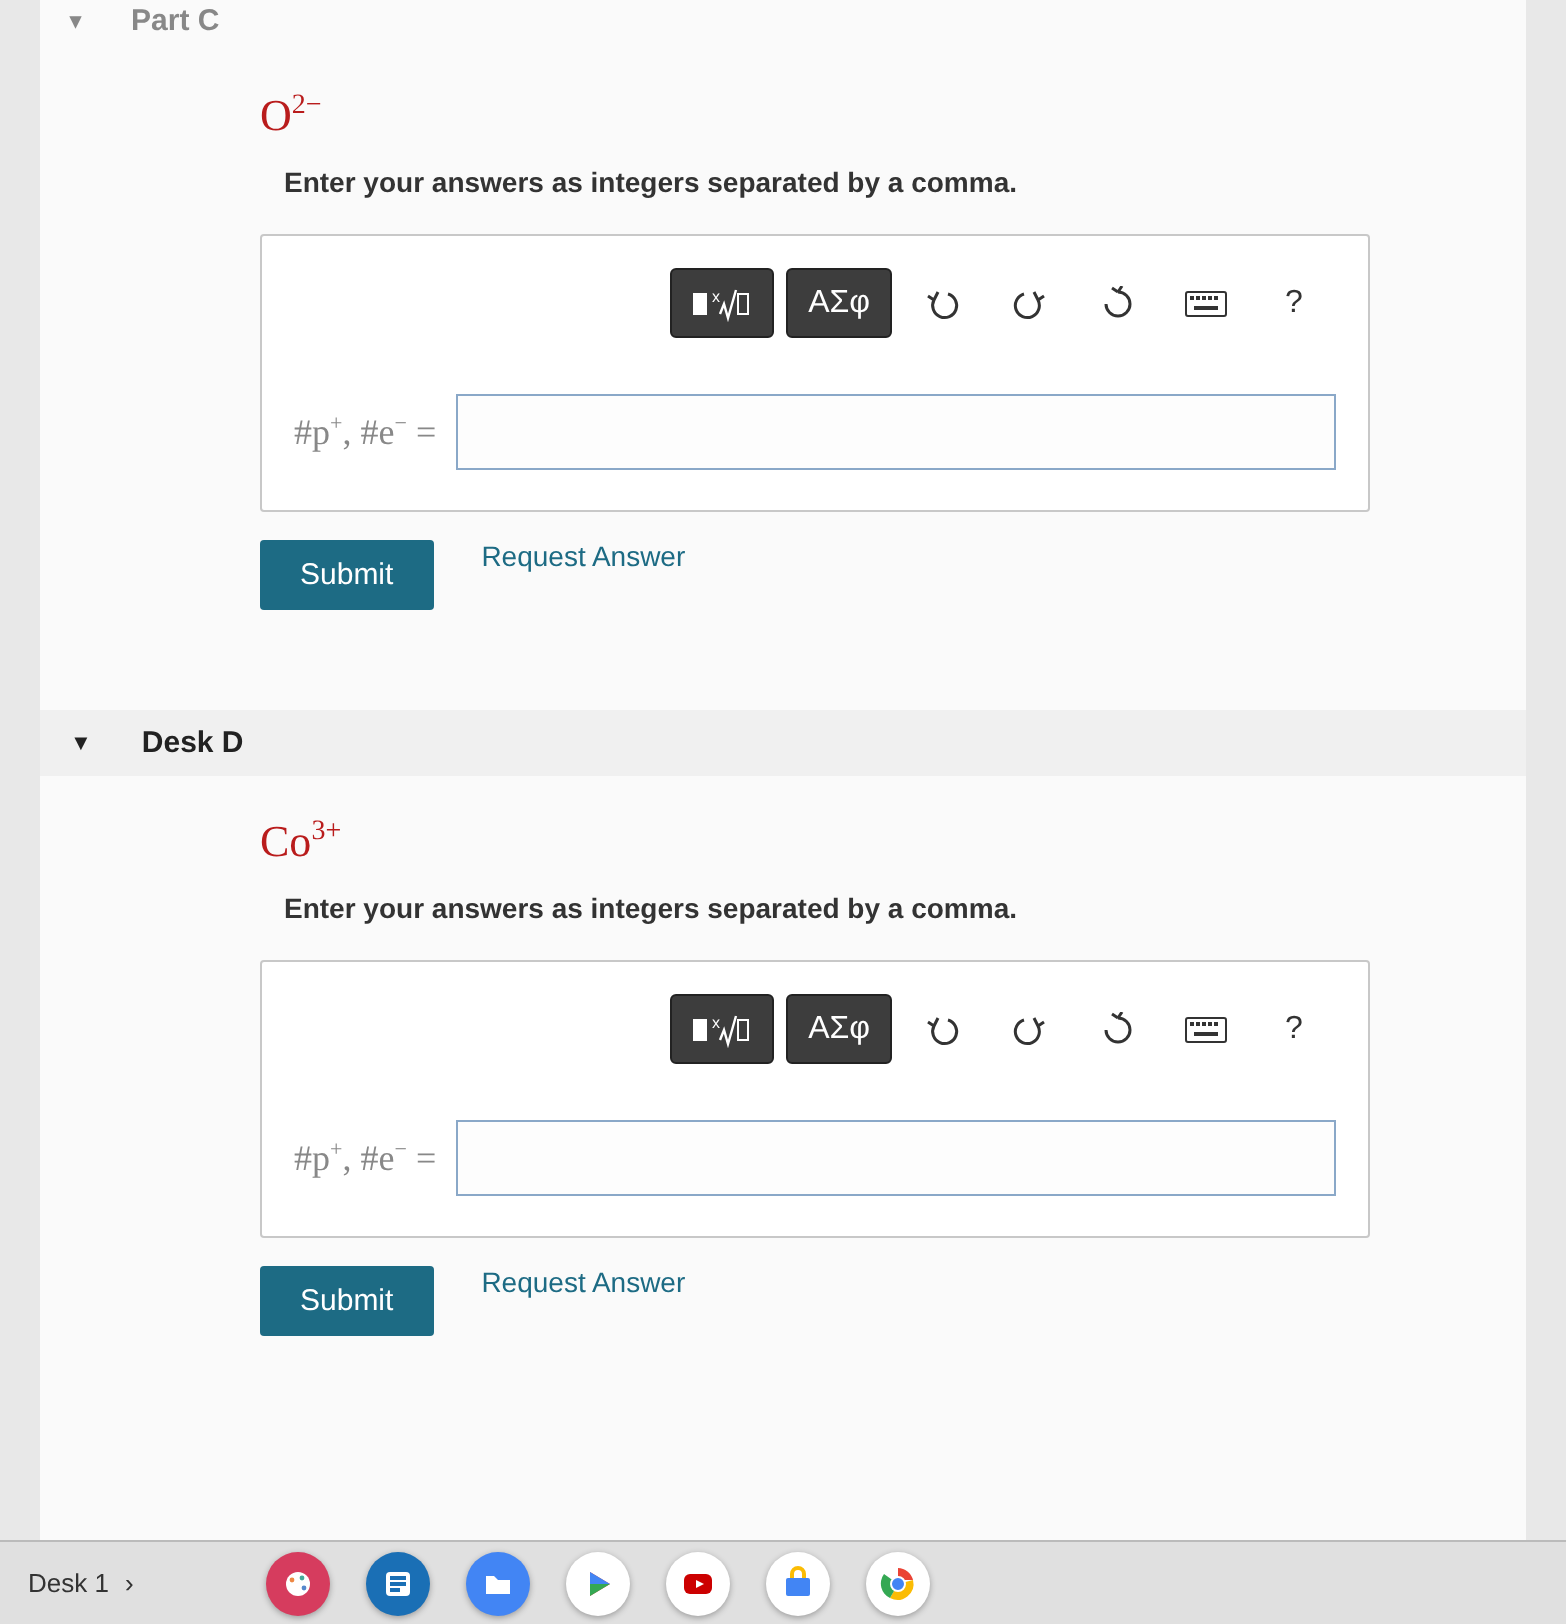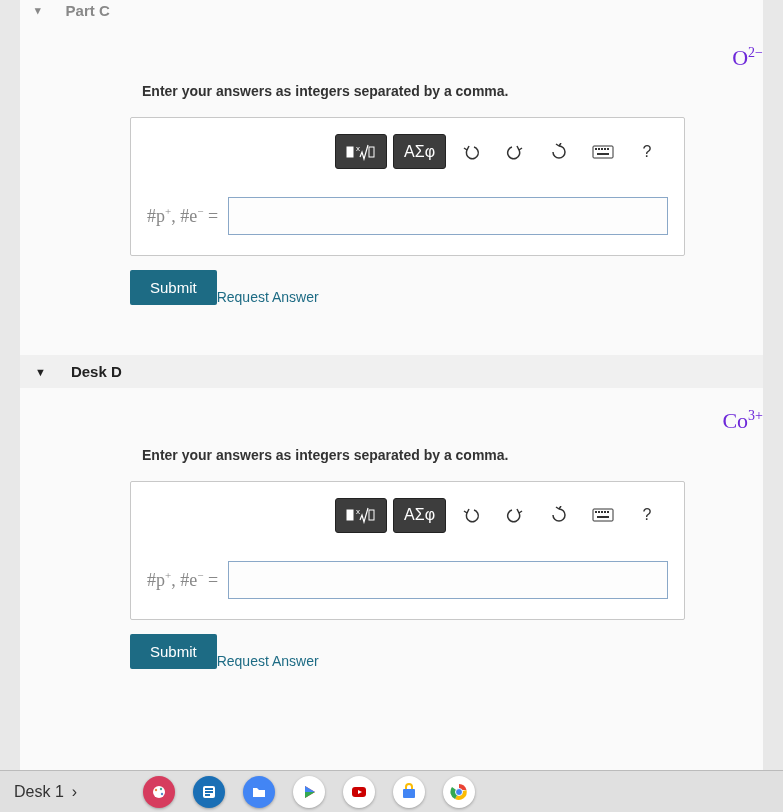--- a/index.html
+++ b/index.html
@@ -29,23 +29,22 @@
     .part-header .arrow {
       margin-right: 25px;
       font-size: 11px;
     }
     .section {
       padding: 20px 0 20px 110px;
     }
     .ion {
       font-family: "Times New Roman", serif;
       font-size: 22px;
-      color: #6d28d9;
+      color: #b91c1c;
       margin-bottom: 12px;
-      text-align: right;
     }
     .ion sup { font-size: 14px; }
     .instruct {
       font-size: 14px;
       font-weight: bold;
       color: #333;
       margin-bottom: 18px;
       margin-left: 12px;
     }
     .answer-box {
@@ -98,21 +97,22 @@
     .answer-input {
       flex: 1;
       height: 38px;
       border: 1px solid #8aa8c8;
       background: #fdfdfd;
       padding: 0 8px;
       font-size: 15px;
     }
     .actions {
       display: flex;
-      align-items: flex-end;
+      align-items: flex-start;
+      gap: 24px;
       margin-top: 14px;
     }
     .submit-btn {
       background: #1d6b84;
       color: #fff;
       border: none;
       padding: 9px 20px;
       font-size: 15px;
       border-radius: 2px;
       cursor: pointer;
@@ -138,21 +138,21 @@
       bottom: 0; left: 0; right: 0;
       height: 42px;
       background: #e0e0e0;
       border-top: 1px solid #bbb;
       display: flex;
       align-items: center;
       padding: 0 14px;
       gap: 18px;
     }
     .desk-label {
-      font-size: 16px;
+      font-size: 13px;
       color: #333;
       display: flex;
       align-items: center;
       gap: 8px;
     }
     .tb-icon {
       width: 32px; height: 32px;
       border-radius: 50%;
       display: inline-flex;
       align-items: center;

